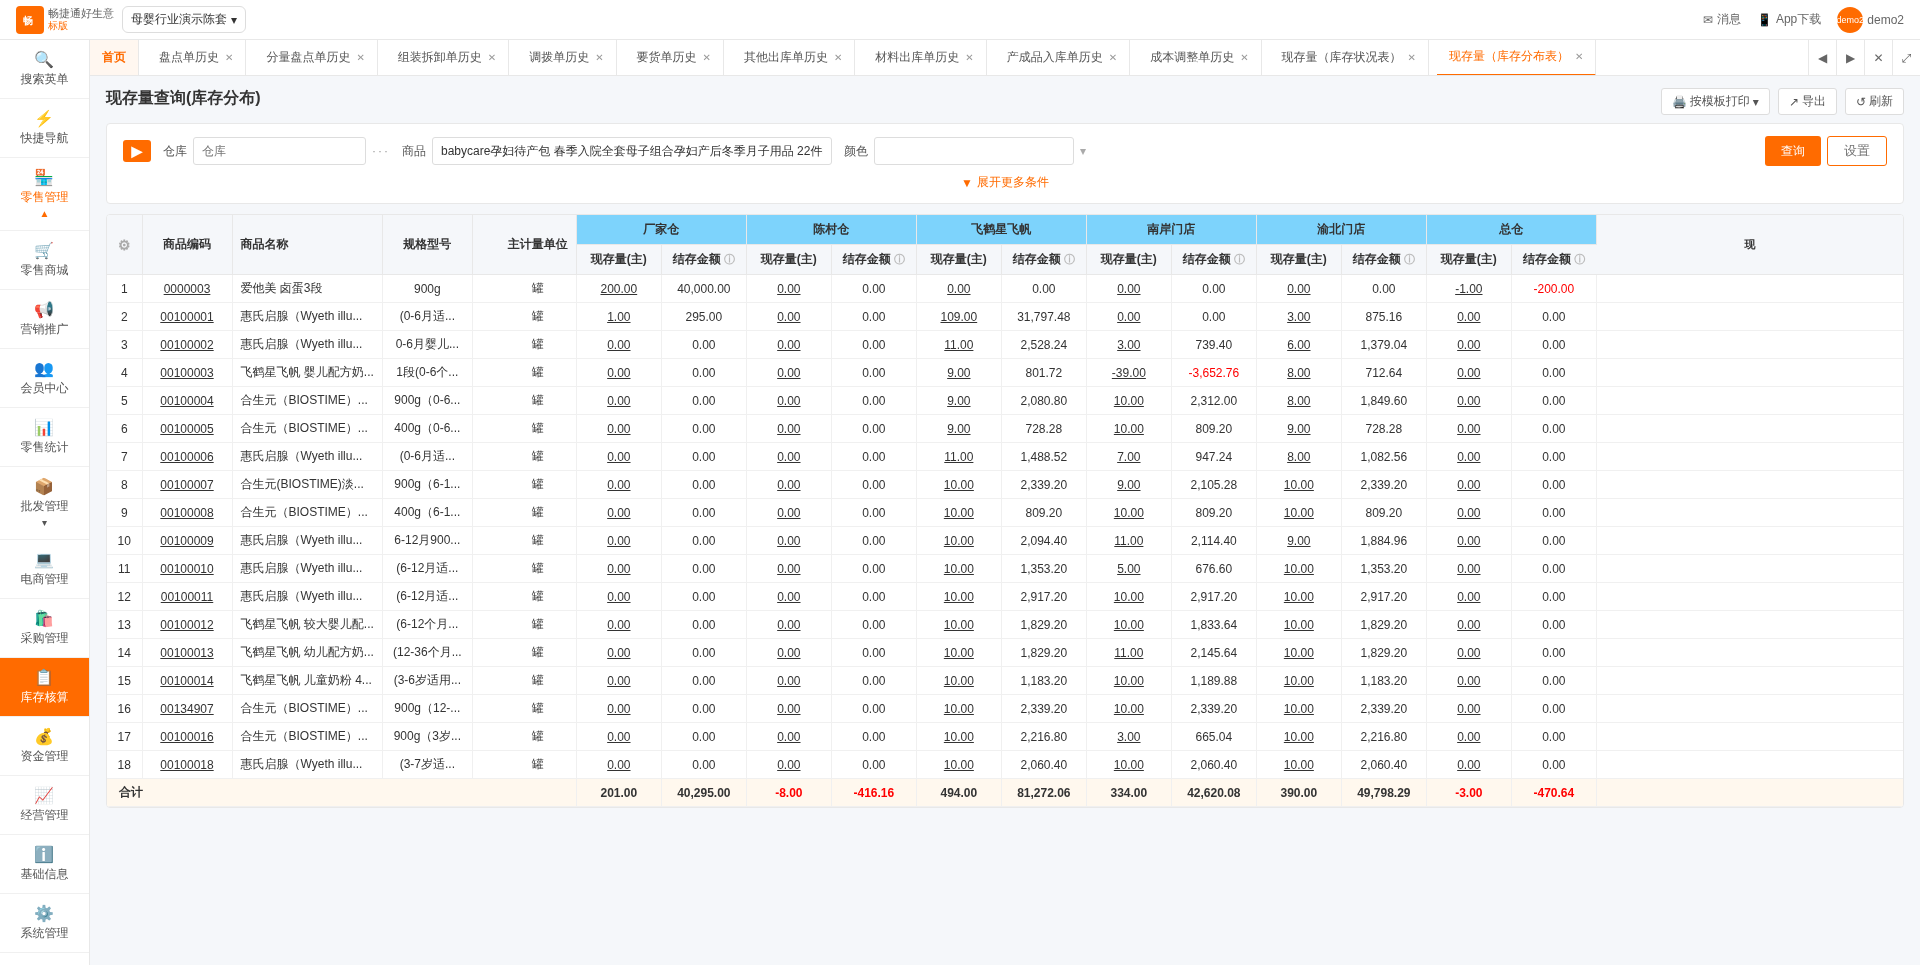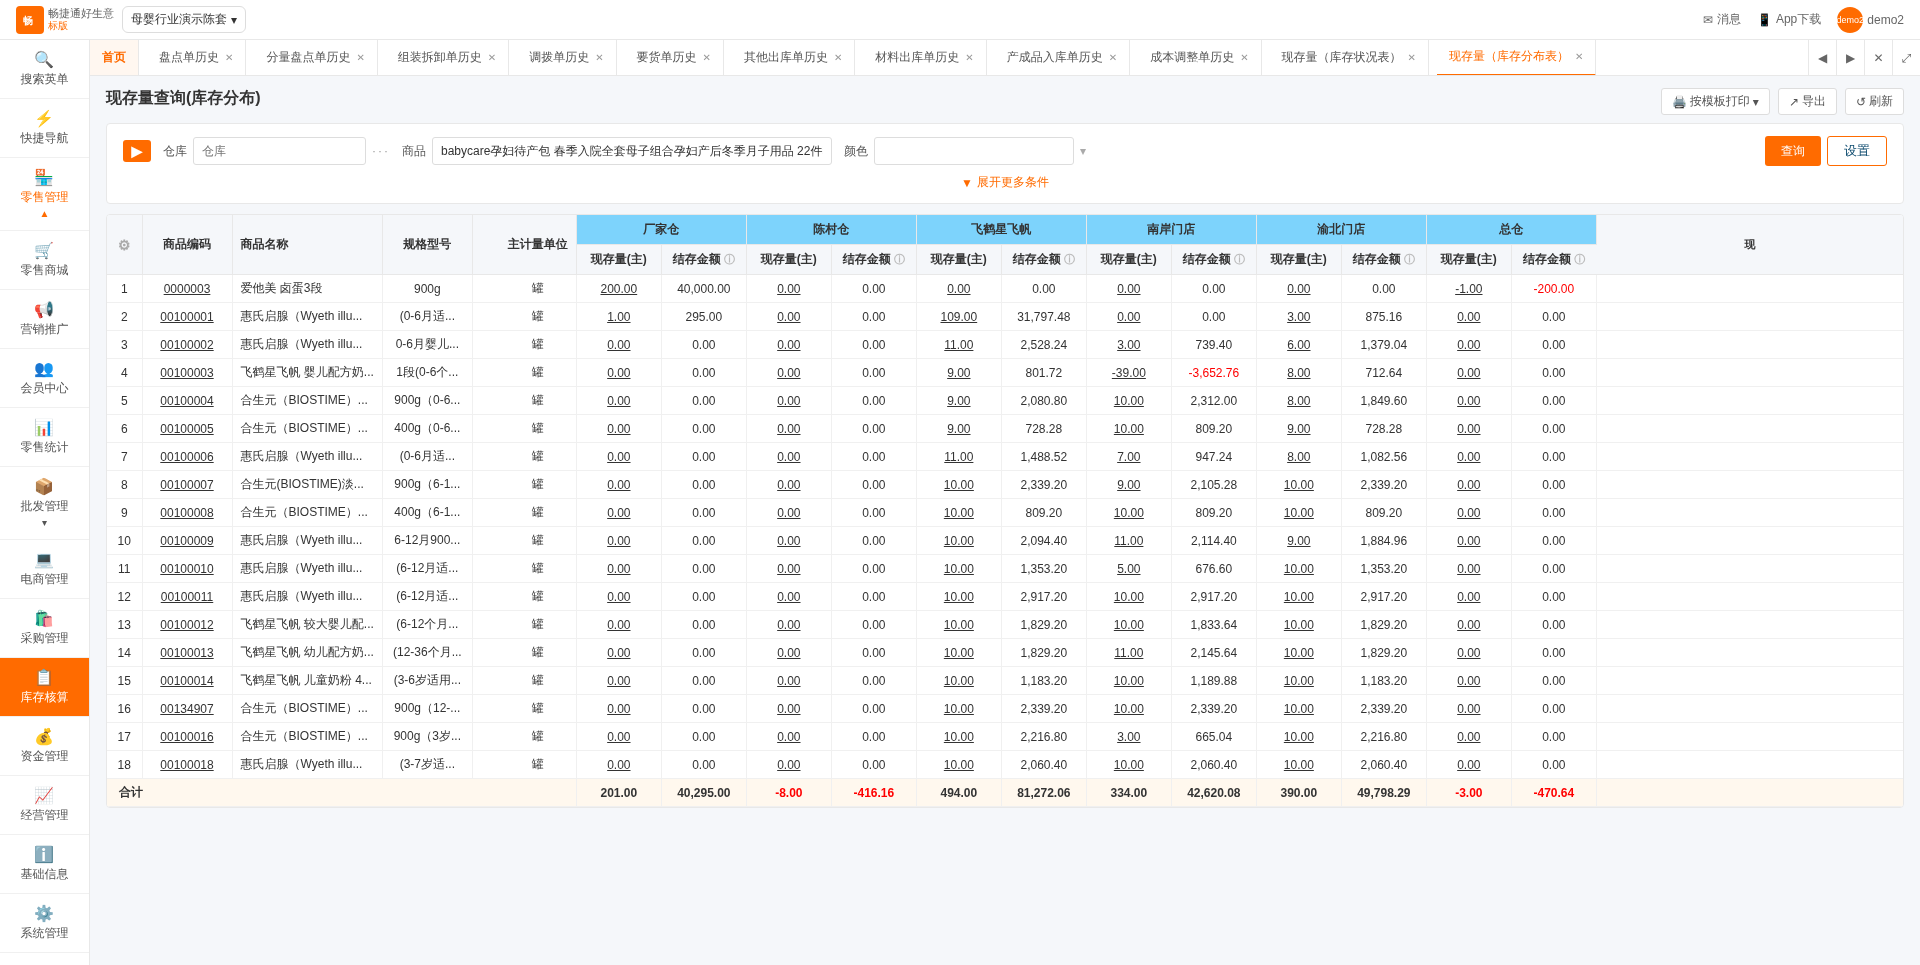--- a/index.html
+++ b/index.html
@@ -48,21 +48,21 @@
     
     .search-bar { background: #fff; border-radius: 4px; padding: 12px 16px; margin-bottom: 10px; border: 1px solid #e8e8e8; }
     .search-row { display: flex; align-items: center; gap: 12px; flex-wrap: wrap; }
     .search-field { display: flex; align-items: center; gap: 6px; }
     .search-label { font-size: 12px; color: #555; white-space: nowrap; }
     .search-input { height: 28px; border: 1px solid #ddd; border-radius: 3px; padding: 0 8px; font-size: 12px; color: #333; min-width: 80px; }
     .search-input-long { min-width: 400px; }
     .search-expand { display: flex; align-items: center; justify-content: center; margin-top: 8px; }
     .expand-btn { display: flex; align-items: center; gap: 4px; color: #ff6b00; font-size: 12px; cursor: pointer; }
     .btn-query { background: #ff6b00; color: #fff; border: none; border-radius: 3px; padding: 5px 16px; cursor: pointer; font-size: 12px; }
-    .btn-settings { background: #fff; color: #0c4a6e; border: 1px solid #ff6b00; border-radius: 3px; padding: 5px 16px; cursor: pointer; font-size: 13px; }
+    .btn-settings { background: #fff; color: #737373; border: 1px solid #ff6b00; border-radius: 3px; padding: 5px 16px; cursor: pointer; font-size: 13px; }
     .search-trigger { width: 28px; height: 22px; background: #ff6b00; border-radius: 3px; display: flex; align-items: center; justify-content: center; cursor: pointer; flex-shrink: 0; }
 
     
     .table-container { background: #fff; border-radius: 4px; border: 1px solid #e8e8e8; overflow: auto; }
     table { width: 100%; border-collapse: collapse; font-size: 12px; }
     thead tr th { background: #f5f7fa; border-bottom: 1px solid #e8e8e8; border-right: 1px solid #e8e8e8; padding: 6px 8px; text-align: center; font-weight: 600; color: #333; white-space: nowrap; }
     thead tr th:last-child { border-right: none; }
     thead .group-header { text-align: center; background: #7dd3fc; }
     tbody tr td { border-bottom: 1px solid #f0f0f0; border-right: 1px solid #f0f0f0; padding: 5px 8px; text-align: center; white-space: nowrap; color: #333; }
     tbody tr td:last-child { border-right: none; }

